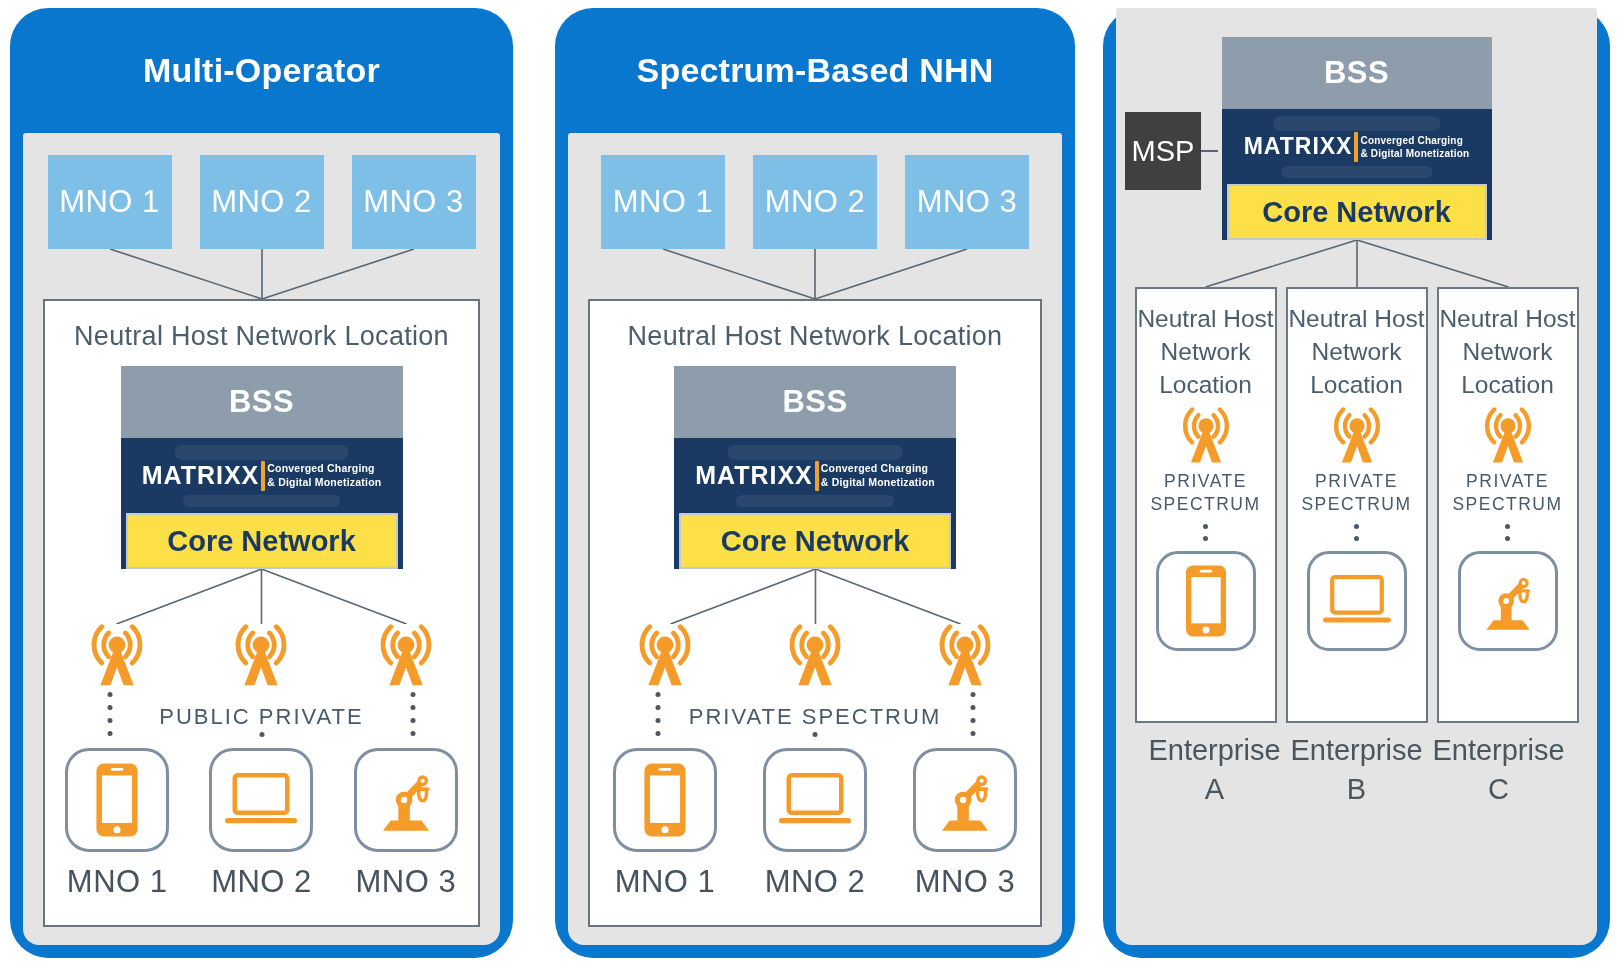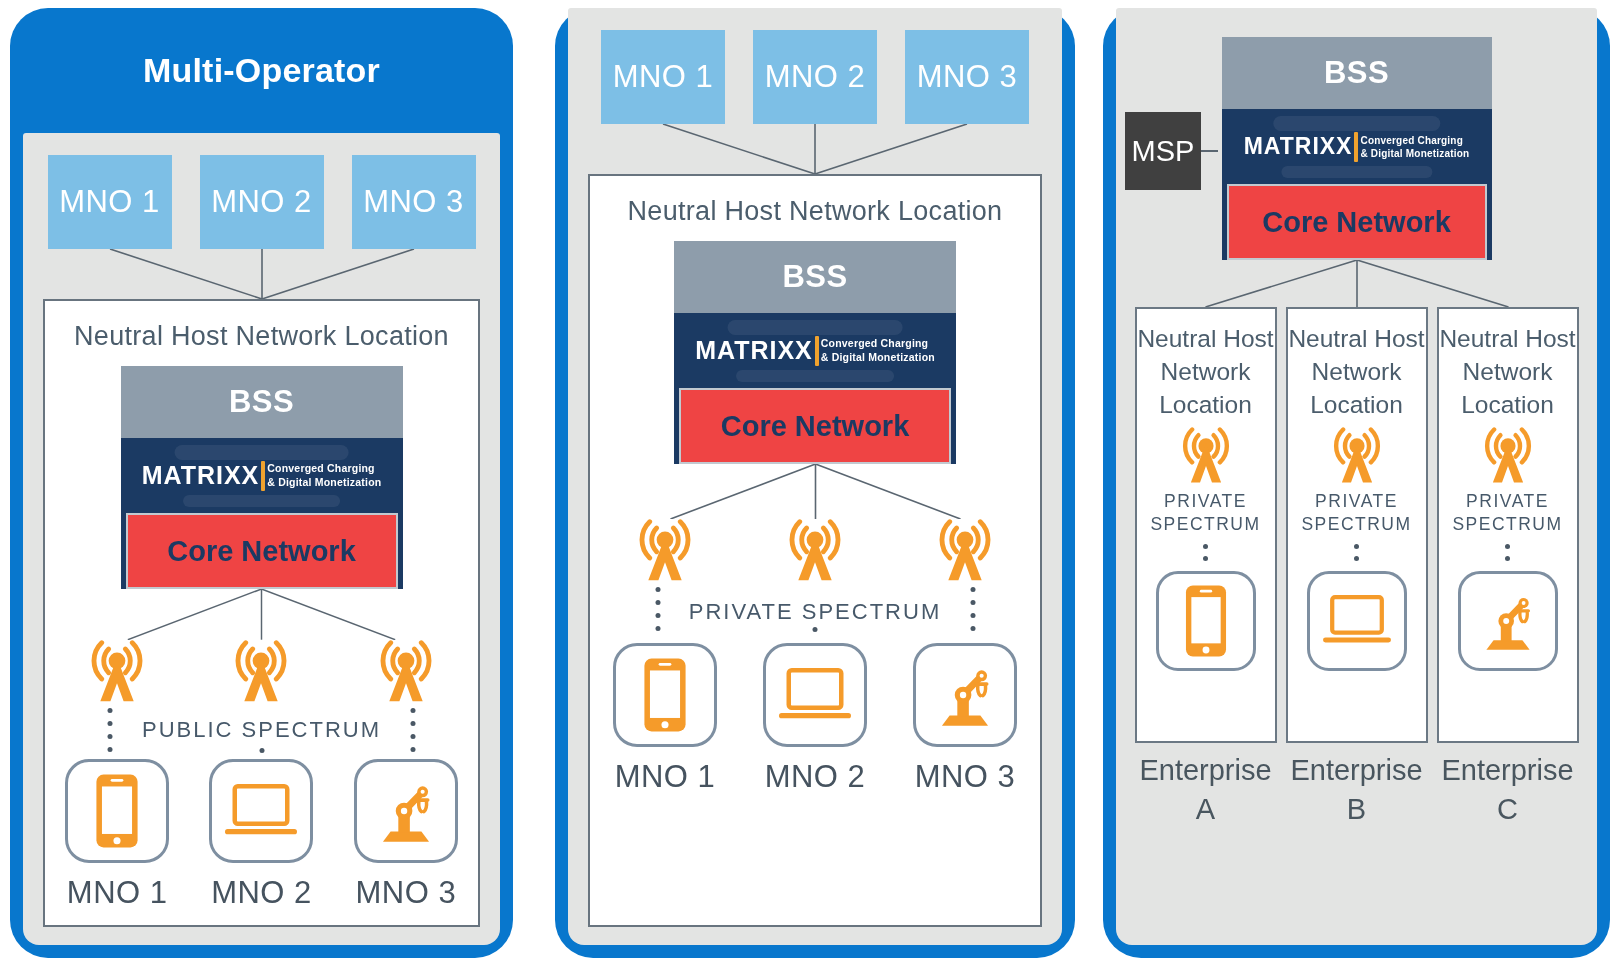--- a/index.html
+++ b/index.html
@@ -37,21 +37,21 @@
   .mxx { height:75px; background:#1b3a63; position:relative; display:flex; align-items:center; justify-content:center; }
   .band { position:absolute; left:50%; transform:translateX(-50%); background:rgba(255,255,255,.07); border-radius:8px; }
   .band-t { top:7px; width:62%; height:15px; }
   .band-b { bottom:6px; width:56%; height:12px; }
   .mxx-row { display:flex; align-items:center; gap:2px; position:relative; }
   .mxx-brand { color:#ffffff; font-weight:700; font-size:25px; letter-spacing:1px; }
   .mxx-bar { width:4px; height:30px; background:#f0a22e; border-radius:1px; }
   .mxx-tag { color:#ffffff; font-weight:700; font-size:10.5px; line-height:1.3; text-align:left; letter-spacing:.2px; }
   .mxx-tag span { display:block; }
   .core-outer { background:#1b3a63; padding:0 5px; }
-  .core { height:76px; background:#ef4444; border:2px solid #c2c9d0; color:#1b3a63; font-size:29px; font-weight:700;
+  .core { height:56px; background:#fde047; border:2px solid #c2c9d0; color:#1b3a63; font-size:29px; font-weight:700;
           display:flex; align-items:center; justify-content:center; }
 
   
   .tri { width:100%; display:grid; grid-template-columns:1fr 1fr 1fr; justify-items:center; }
   .ant { width:70px; height:64px; }
   .spectrum-zone { position:relative; width:100%; height:60px; }
   .spectrum-label { position:absolute; left:50%; top:50%; transform:translate(-50%,-55%); font-size:22px;
                     letter-spacing:2px; color:#47596a; white-space:nowrap; }
   .dot { width:5px; height:5px; border-radius:50%; background:#4a5865; }
   .dotcol { position:absolute; display:flex; flex-direction:column; align-items:center; gap:8px; transform:translateX(-50%); }
@@ -70,21 +70,21 @@
   .msp-line { position:absolute; left:85px; top:142px; width:17px; height:2px; background:#5a6671; }
   .cols-row { display:flex; justify-content:center; gap:9px; }
   .ent-col { width:142px; height:436px; background:#ffffff; border:2px solid #6b7884; display:flex;
              flex-direction:column; align-items:center; }
   .col-title { margin-top:14px; font-size:24.5px; line-height:1.34; color:#4b5d6c; text-align:center; }
   .ant-sm { width:64px; height:58px; margin-top:6px; }
   .col-spectrum { margin-top:5px; font-size:17.5px; letter-spacing:1.5px; line-height:1.3; color:#47596a; text-align:center; }
   .col-dots { margin-top:8px; display:flex; flex-direction:column; align-items:center; gap:7px; }
   .device-box-sm { width:100px; height:100px; border-radius:22px; margin-top:10px; flex:0 0 auto;
                    background:#ffffff; border:3px solid #7e8fa1; display:flex; align-items:center; justify-content:center; }
-  .ent-labels { display:flex; justify-content:center; gap:9px; margin-top:8px; }
+  .ent-labels { display:flex; justify-content:center; margin-top:8px; }
   .ent-label { width:142px; text-align:center; font-size:29px; line-height:1.35; color:#49565f; white-space:nowrap; }
   .ent-label span { display:block; }
   .hidden-defs { position:absolute; width:0; height:0; overflow:hidden; }
 </style>
 </head>
 <body>
 
 <svg class="hidden-defs" aria-hidden="true">
   <defs>
     <g id="icon-antenna">
@@ -180,21 +180,21 @@
             </div>
           <div class="dotcol dc-m">
               <i class="dot"></i>
             </div>
           <div class="dotcol dc-r">
               <i class="dot"></i>
               <i class="dot"></i>
               <i class="dot"></i>
               <i class="dot"></i>
             </div>
-          <div class="spectrum-label">PUBLIC SPECTRUM</div>
+          <div class="spectrum-label">PUBLIC PRIVATE</div>
         </div>
         <div class="tri">
           <div class="device-box">
             <svg width="46" height="76" viewBox="0 0 56 96">
                 <use href="#icon-phone"></use>
               </svg>
           </div>
           <div class="device-box">
             <svg width="78" height="54" viewBox="0 0 104 72">
                 <use href="#icon-laptop"></use>
@@ -209,20 +209,24 @@
         <div class="tri lbl-row">
           <div class="dev-label">MNO 1</div>
           <div class="dev-label">MNO 2</div>
           <div class="dev-label">MNO 3</div>
         </div>
       </div>
     </div>
   </div>
 
   <div class="panel panel-2" style="width:520px">
+    <div class="panel-header">
+      <span>Spectrum-Based NHN</span>
+      <span></span>
+    </div>
     <div class="panel-body">
       <div class="mno-row">
         <div class="mno-box">MNO 1</div>
         <div class="mno-box">MNO 2</div>
         <div class="mno-box">MNO 3</div>
       </div>
       <svg class="conn" width="428" height="50" viewBox="0 0 428 50">
         <line x1="62" y1="0" x2="214" y2="50"></line>
           <line x1="214" y1="0" x2="214" y2="50"></line>
           <line x1="366" y1="0" x2="214" y2="50"></line>

